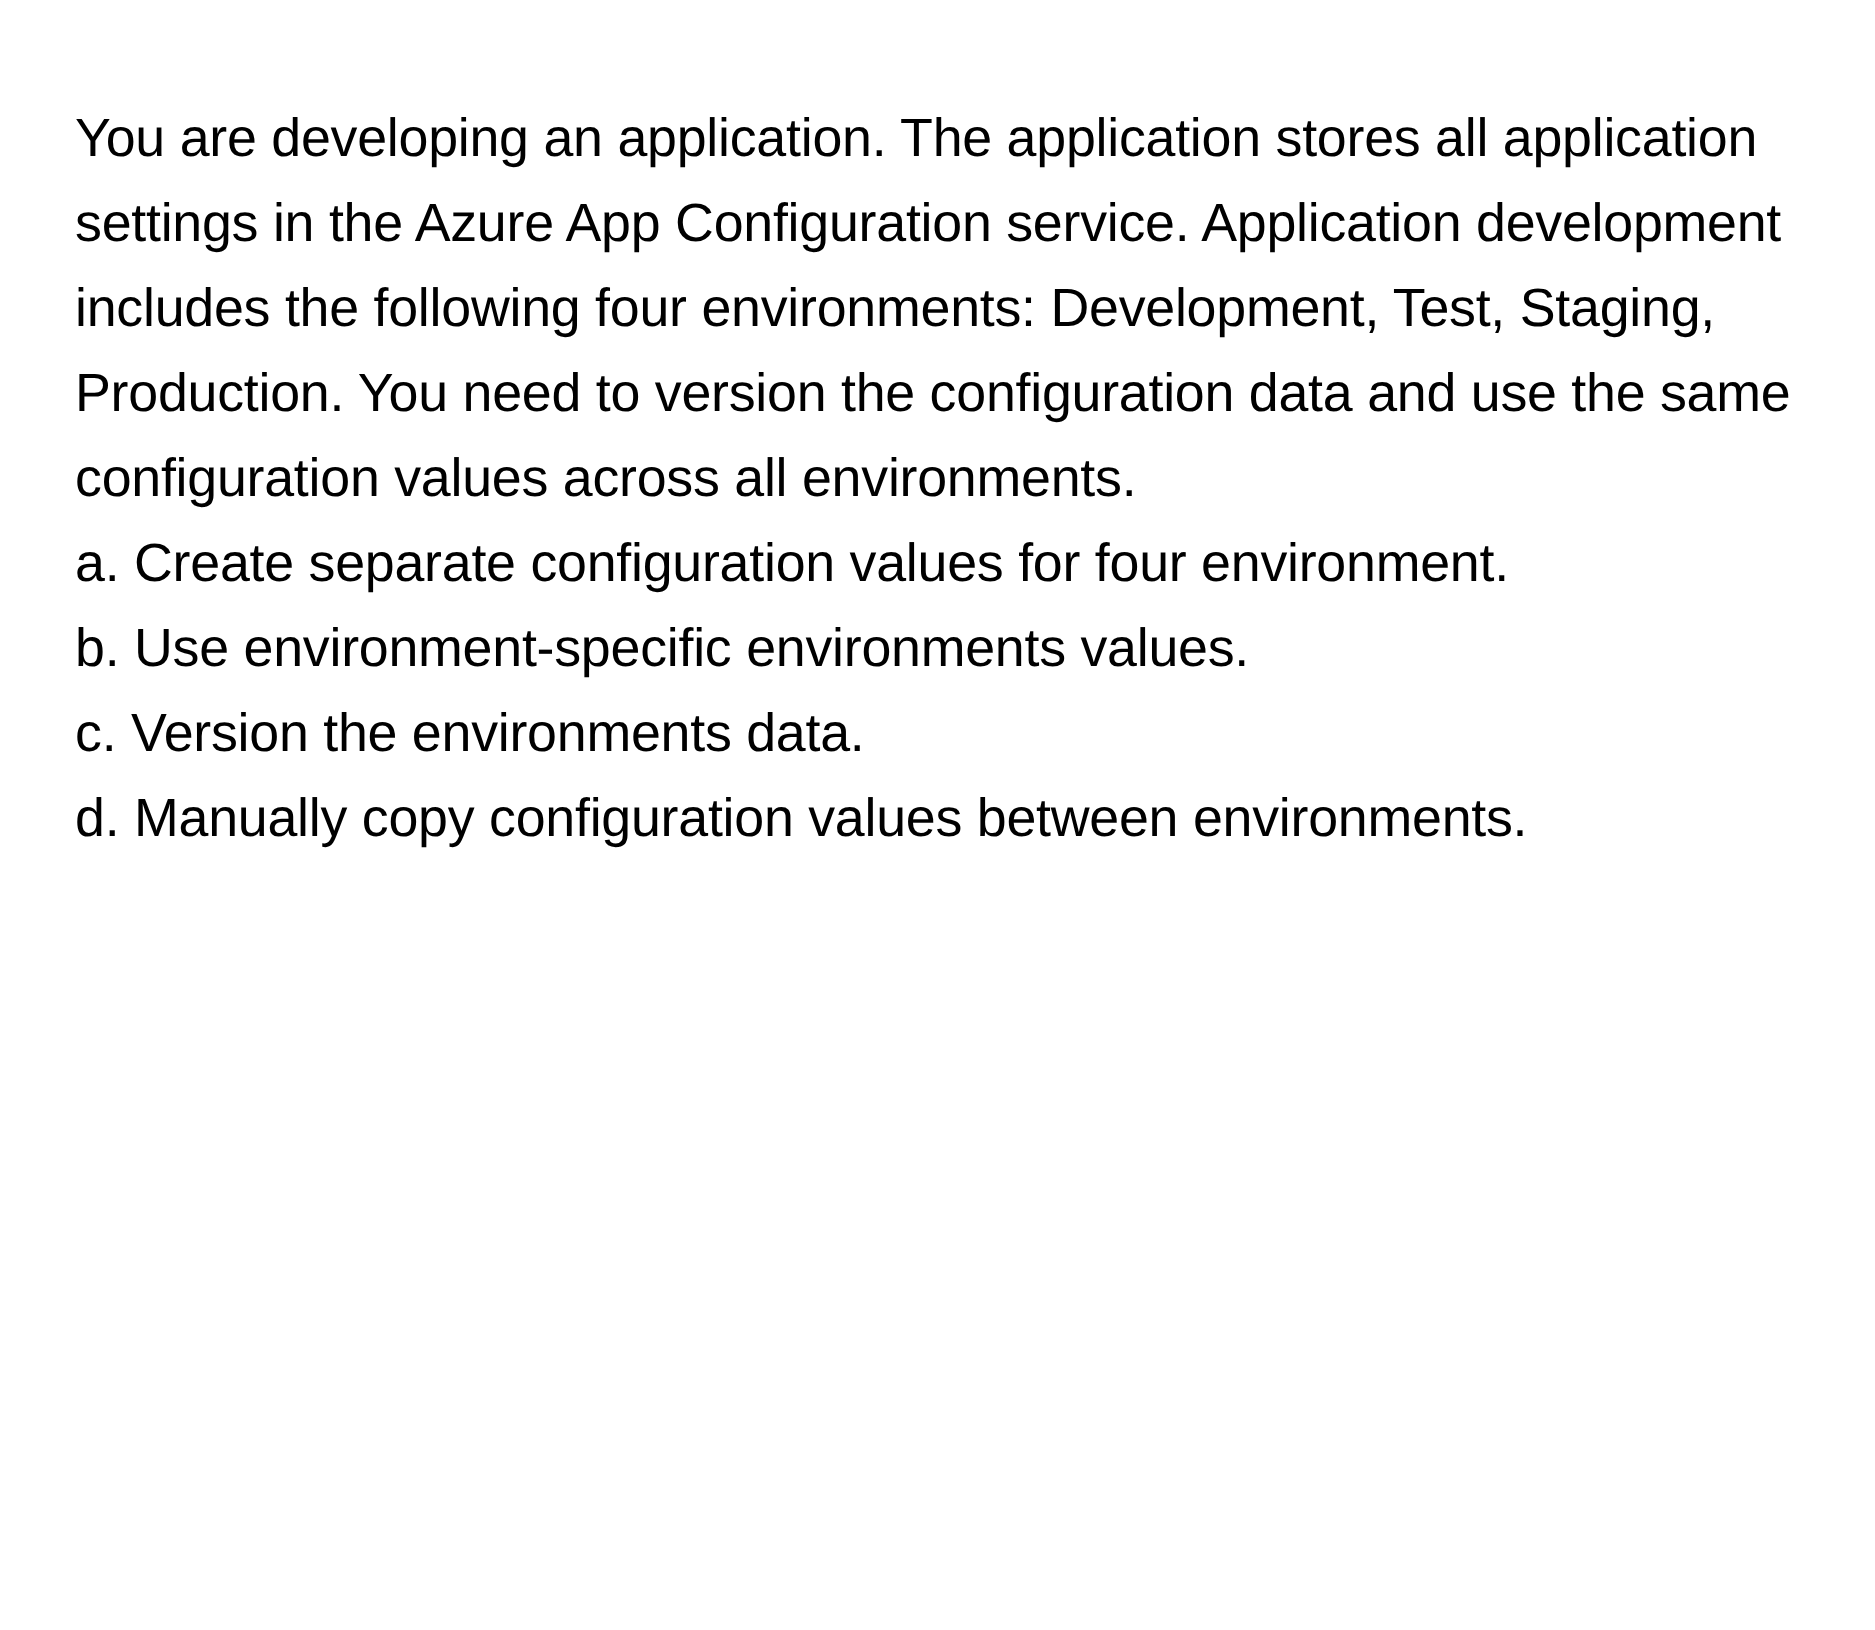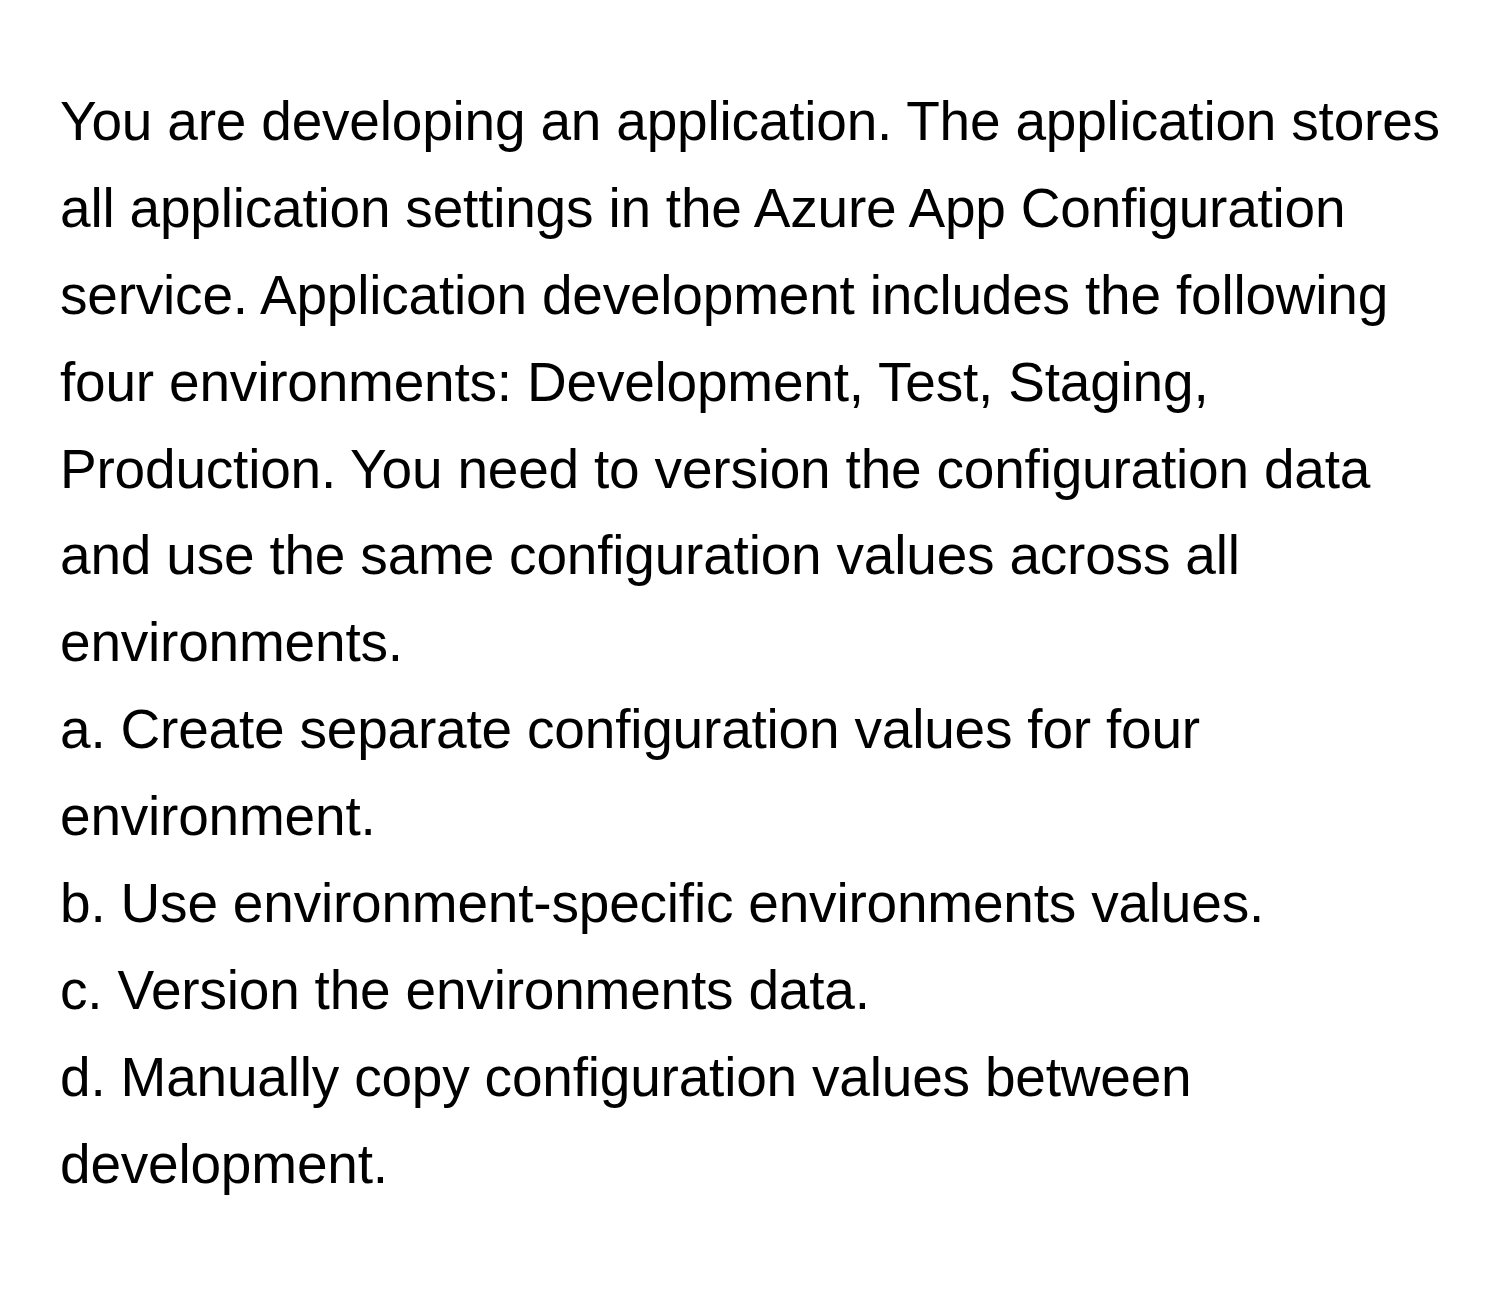--- a/index.html
+++ b/index.html
@@ -9,32 +9,32 @@
     }
     body {
       background: #ffffff;
       font-family: -apple-system, BlinkMacSystemFont, "Segoe UI", Helvetica, Arial, sans-serif;
       width: 1500px;
       height: 1304px;
       padding: 78px 60px 60px 60px;
       color: #000000;
     }
     .content {
-      font-size: 55px;
+      font-size: 43px;
       line-height: 1.58;
       letter-spacing: -0.2px;
       font-weight: 400;
     }
   </style>
 </head>
 <body>
 
 <div class="content">
   <span>You are developing an application. The application stores all application settings in the Azure App Configuration service. Application development includes the following four environments: Development, Test, Staging, Production. You need to version the configuration data and use the same configuration values across all environments.</span>
   <br>
   <span><span>a.</span> <span>Create separate configuration values for four environment.</span></span>
   <br>
   <span><span>b.</span> <span>Use environment-specific environments values.</span></span>
   <br>
   <span><span>c.</span> <span>Version the environments data.</span></span>
   <br>
-  <span><span>d.</span> <span>Manually copy configuration values between development.</span></span>
+  <span><span>d.</span> <span>Manually copy configuration values between environments.</span></span>
 </div>
 
 </body></html>

